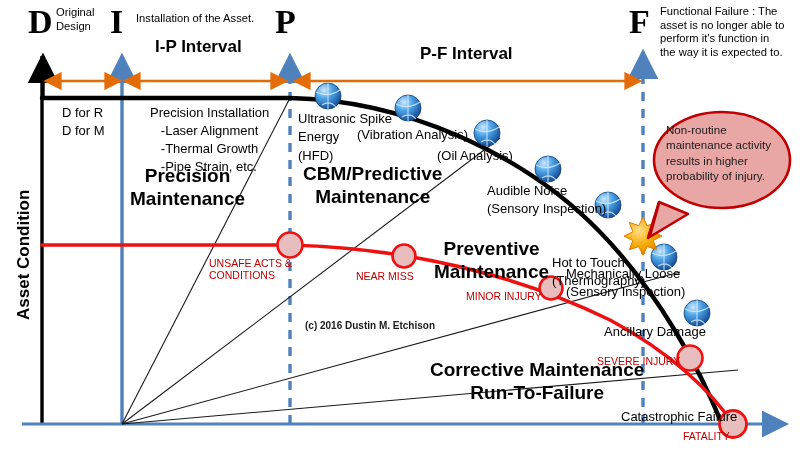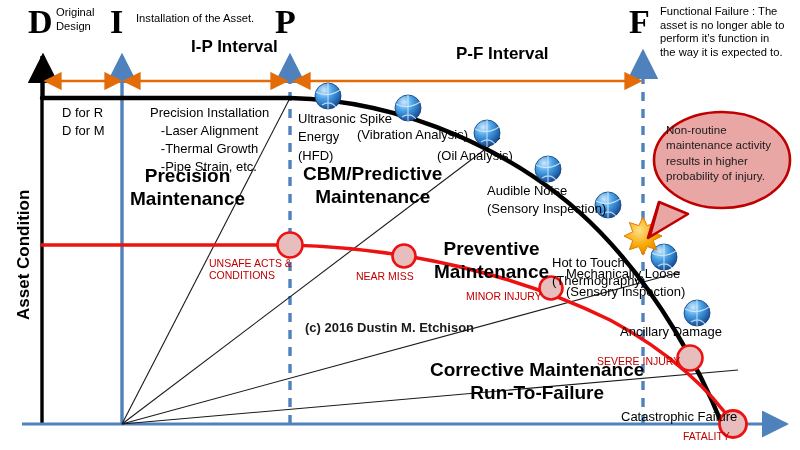--- a/index.html
+++ b/index.html
@@ -3,25 +3,25 @@
 <meta charset="utf-8">
 <style>
   html,body{margin:0;padding:0;background:#fff;}
   body{width:800px;height:450px;overflow:hidden;
        font-family:"Liberation Sans","DejaVu Sans",sans-serif;color:#000;}
   #stage{position:relative;width:800px;height:450px;}
   svg#canvas{position:absolute;left:0;top:0;width:800px;height:450px;}
   .lbl{position:absolute;line-height:1.18;white-space:pre;}
   .milestone{font-weight:bold;font-size:34px;font-family:"Liberation Serif","DejaVu Serif",serif;letter-spacing:-1px;}
   .mdesc{font-size:11.2px;line-height:1.22;}
-  .interval{font-weight:bold;font-size:17px;margin-left:36px;}
+  .interval{font-weight:bold;font-size:17px;}
   .small{font-size:13px;}
   .bigblack{font-weight:bold;font-size:19px;line-height:1.2;text-align:center;}
   .redlbl{color:#c00000;font-weight:normal;font-size:10.5px;line-height:1.18;}
-  .copyright{font-size:13px;font-weight:bold;color:#1a1a1a;}
+  .copyright{font-size:10px;font-weight:bold;color:#1a1a1a;}
   .ylabel{position:absolute;font-weight:bold;font-size:17px;
           transform:rotate(-90deg);transform-origin:left top;white-space:nowrap;}
   .callout-text{position:absolute;font-size:11.6px;line-height:1.33;color:#1a1a1a;}
 </style>
 </head>
 <body>
 
 <div id="stage">
 
   <svg id="canvas" viewBox="0 0 800 450">
@@ -177,21 +177,21 @@
 Energy
 (HFD)</div>
   <div class="lbl small" style="left:357px;top:127px;">(Vibration Analysis)</div>
   <div class="lbl small" style="left:437px;top:148px;">(Oil Analysis)</div>
   <div class="lbl small" style="left:487px;top:182px;line-height:1.35;">Audible Noise
 (Sensory Inspection)</div>
   <div class="lbl small" style="left:552px;top:218px;line-height:1.35;margin-top:36px;">Hot to Touch
 (Thermography)</div>
   <div class="lbl small" style="left:566px;top:265px;line-height:1.35;">Mechanically Loose
 (Sensory Inspection)</div>
-  <div class="lbl small" style="left:620px;top:324px;">Ancillary Damage</div>
+  <div class="lbl small" style="left:604px;top:324px;">Ancillary Damage</div>
   <div class="lbl small" style="left:621px;top:409px;">Catastrophic Failure</div>
 
   <div class="lbl redlbl" style="left:209px;top:257px;">UNSAFE ACTS &amp;
 CONDITIONS</div>
   <div class="lbl redlbl" style="left:356px;top:270px;">NEAR MISS</div>
   <div class="lbl redlbl" style="left:466px;top:290px;">MINOR INJURY</div>
   <div class="lbl redlbl" style="left:597px;top:355px;">SEVERE INJURY</div>
   <div class="lbl redlbl" style="left:683px;top:430px;">FATALITY</div>
 
   <div class="callout-text" style="left:666px;top:122px;width:116px;">Non-routine

